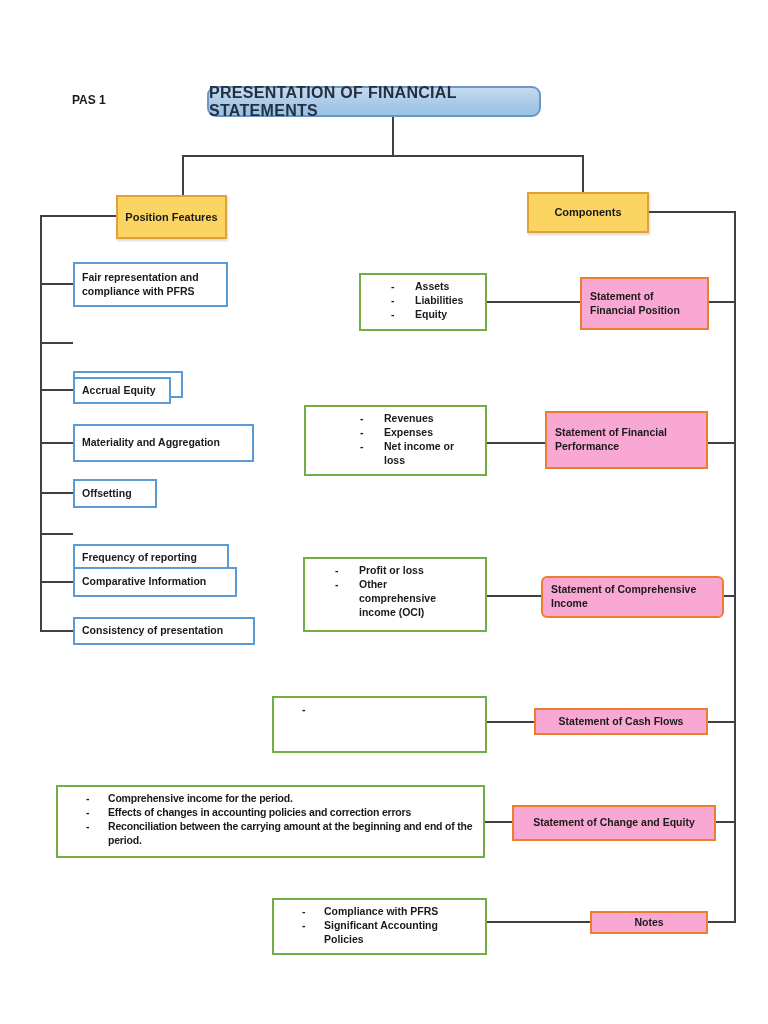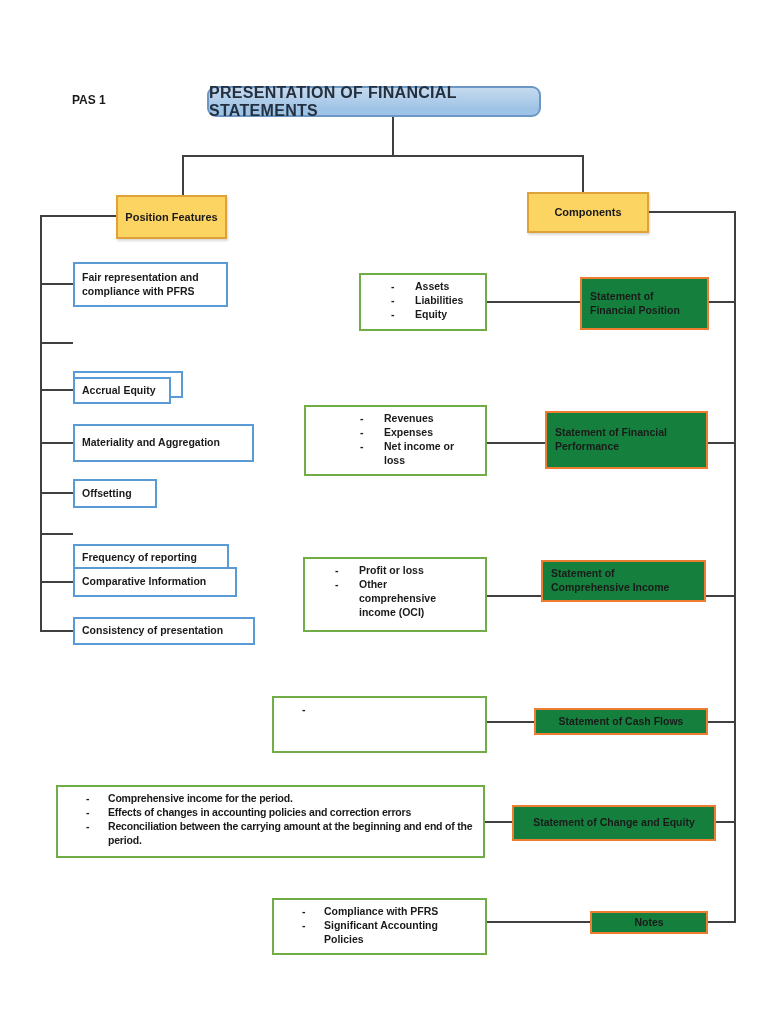--- a/index.html
+++ b/index.html
@@ -23,21 +23,21 @@
         font-size:16px;font-weight:600;color:#24303f;letter-spacing:.3px;}
   .ybox{border:2px solid var(--yellow_border);background:var(--yellow_fill);
         display:flex;align-items:center;justify-content:center;text-align:center;
         font-size:11px;font-weight:700;line-height:1.35;
         box-shadow:1px 2px 2px rgba(0,0,0,.15);}
   .lbox{border:2px solid var(--blue_border);background:#fff;left:73px;
         display:flex;align-items:center;padding-left:7px;
         font-size:10.5px;font-weight:700;line-height:1.25;}
   .gbox{border:2px solid var(--green_border);background:#fff;
         font-size:10.5px;font-weight:700;padding-top:5px;}
-  .obox{border:2px solid var(--orange_border);background:#15803d;
+  .obox{border:2px solid var(--orange_border);background:#f9a8d4;
         font-size:10.5px;font-weight:700;display:flex;align-items:center;
         line-height:1.3;padding:0 8px;}
   .obox.center{justify-content:center;text-align:center;}
   .bullet{display:flex;padding-left:30px;line-height:1.32;}
   .dash{width:24px;flex:none;}
   .btxt{padding-right:6px;}
   .deep .bullet{padding-left:54px;}
   .narrow .btxt{max-width:95px;}
   .r4i .bullet{padding-left:28px;} .r4i .dash{width:22px;}
   .r5i{letter-spacing:-0.2px;} .r5i .bullet{padding-left:28px;} .r5i .dash{width:22px;}
@@ -153,21 +153,21 @@
 <div class="abs gbox narrow" style="left:303px;top:557px;width:184px;height:75px;">
   <div class="bullet">
       <span class="dash">-</span>
       <span class="btxt">Profit or loss</span>
     </div>
   <div class="bullet">
       <span class="dash">-</span>
       <span class="btxt">Other comprehensive income (OCI)</span>
     </div>
 </div>
-<div class="abs obox" style="left:541px;top:560px;width:165px;height:42px;">
+<div class="abs obox" style="left:541px;top:576px;width:183px;height:42px;border-radius:6px;">
   <span>Statement of Comprehensive Income</span>
   </div>
 
 <div class="abs gbox r4i" style="left:272px;top:696px;width:215px;height:57px;">
   <div class="bullet">
       <span class="dash">-</span>
     </div>
 </div>
 <div class="abs obox center" style="left:534px;top:708px;width:174px;height:27px;">
   <span>Statement of Cash Flows</span>

